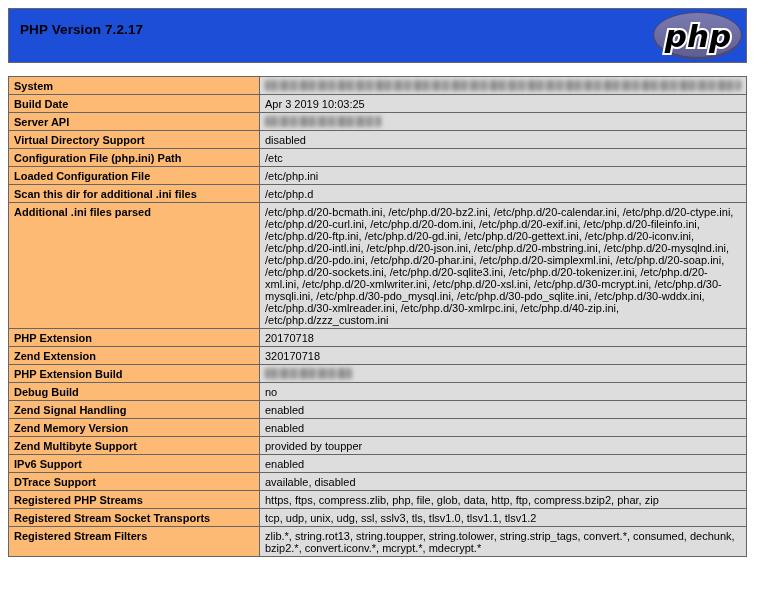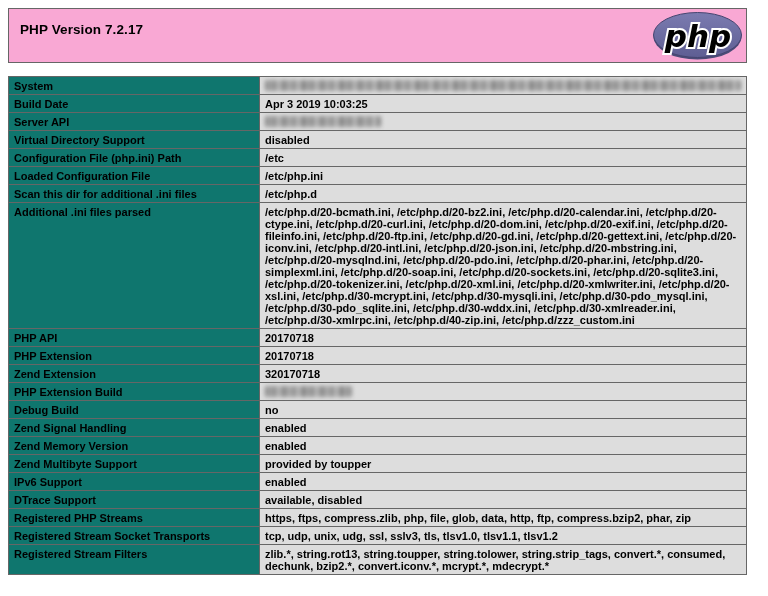--- a/index.html
+++ b/index.html
@@ -8,21 +8,21 @@
     background: #ffffff;
     font-family: "Liberation Sans", "DejaVu Sans", sans-serif;
   }
   .page {
     width: 739px;
     margin: 8px 0 0 8px;
   }
   
   .hdr {
     position: relative;
-    background: #f9a8d4;
+    background: #1d4ed8;
     border: 1px solid #666666;
     height: 55px;
     box-sizing: border-box;
     padding-left: 36px;
   }
   .hdr h1 {
     margin: 0;
     position: absolute;
     left: 11px;
     top: 13px;
@@ -47,24 +47,23 @@
     table-layout: fixed;
   }
   .info-table td {
     border: 1px solid #666666;
     font-size: 11px;
     line-height: 12px;
     padding: 3px 5px 2px 5px;
     vertical-align: top;
     color: #000000;
     word-wrap: break-word;
-    font-weight: bold;
   }
   .info-table td.e {
-    background: #0f766e;
+    background: #fdba74;
     font-weight: bold;
     width: 240px;
   }
   .info-table td.v {
     background: #dddddd;
   }
   
   .blur {
     display: inline-block;
     height: 11px;
@@ -128,24 +127,20 @@
         </tr>
         <tr>
           <td class="e">Scan this dir for additional .ini files</td>
           <td class="v">/etc/php.d</td>
         </tr>
         <tr>
           <td class="e">Additional .ini files parsed</td>
           <td class="v">/etc/php.d/20-bcmath.ini, /etc/php.d/20-bz2.ini, /etc/php.d/20-calendar.ini, /etc/php.d/20-ctype.ini, /etc/php.d/20-curl.ini, /etc/php.d/20-dom.ini, /etc/php.d/20-exif.ini, /etc/php.d/20-fileinfo.ini, /etc/php.d/20-ftp.ini, /etc/php.d/20-gd.ini, /etc/php.d/20-gettext.ini, /etc/php.d/20-iconv.ini, /etc/php.d/20-intl.ini, /etc/php.d/20-json.ini, /etc/php.d/20-mbstring.ini, /etc/php.d/20-mysqlnd.ini, /etc/php.d/20-pdo.ini, /etc/php.d/20-phar.ini, /etc/php.d/20-simplexml.ini, /etc/php.d/20-soap.ini, /etc/php.d/20-sockets.ini, /etc/php.d/20-sqlite3.ini, /etc/php.d/20-tokenizer.ini, /etc/php.d/20-xml.ini, /etc/php.d/20-xmlwriter.ini, /etc/php.d/20-xsl.ini, /etc/php.d/30-mcrypt.ini, /etc/php.d/30-mysqli.ini, /etc/php.d/30-pdo_mysql.ini, /etc/php.d/30-pdo_sqlite.ini, /etc/php.d/30-wddx.ini, /etc/php.d/30-xmlreader.ini, /etc/php.d/30-xmlrpc.ini, /etc/php.d/40-zip.ini, /etc/php.d/zzz_custom.ini</td>
         </tr>
         <tr>
-          <td class="e">PHP API</td>
-          <td class="v">20170718</td>
-        </tr>
-        <tr>
           <td class="e">PHP Extension</td>
           <td class="v">20170718</td>
         </tr>
         <tr>
           <td class="e">Zend Extension</td>
           <td class="v">320170718</td>
         </tr>
         <tr>
           <td class="e">PHP Extension Build</td>
           <td class="v"><span class="blur blur-xsmall"></span></td>

